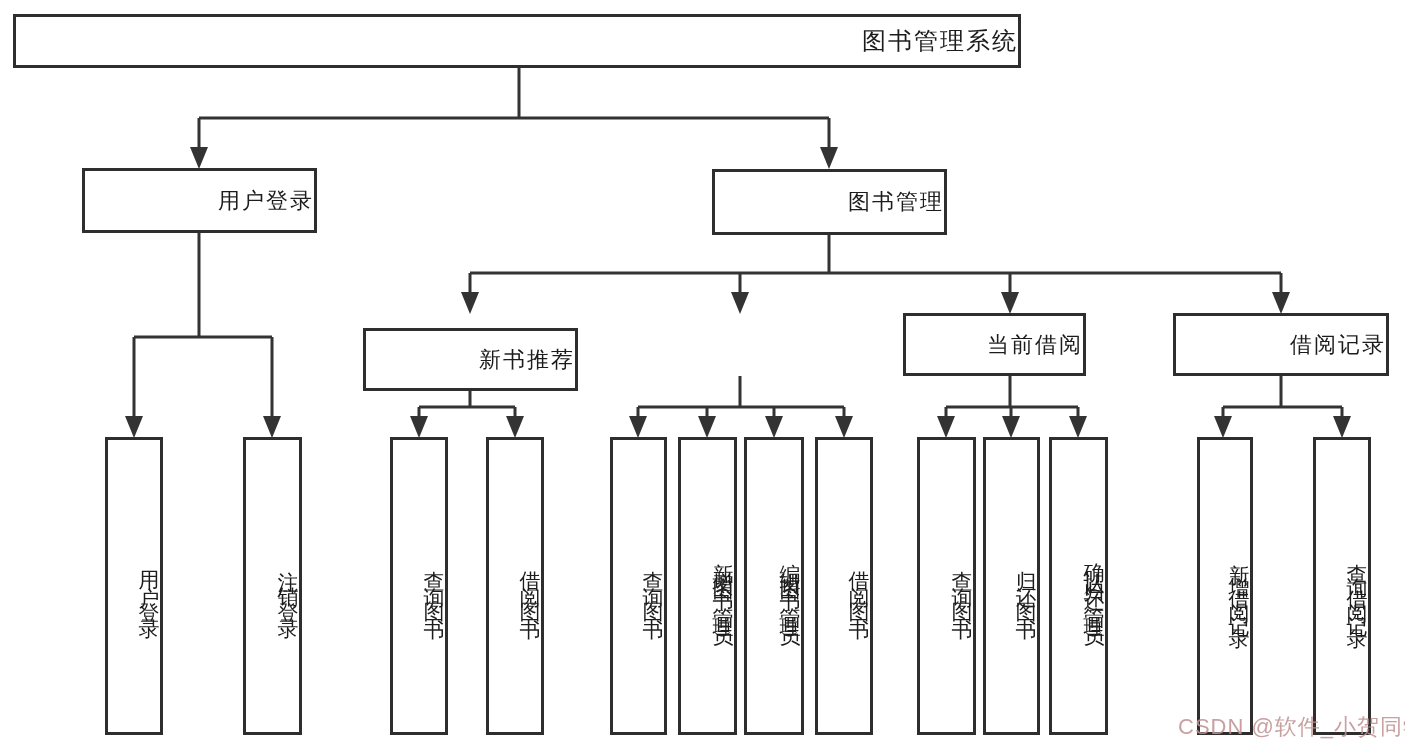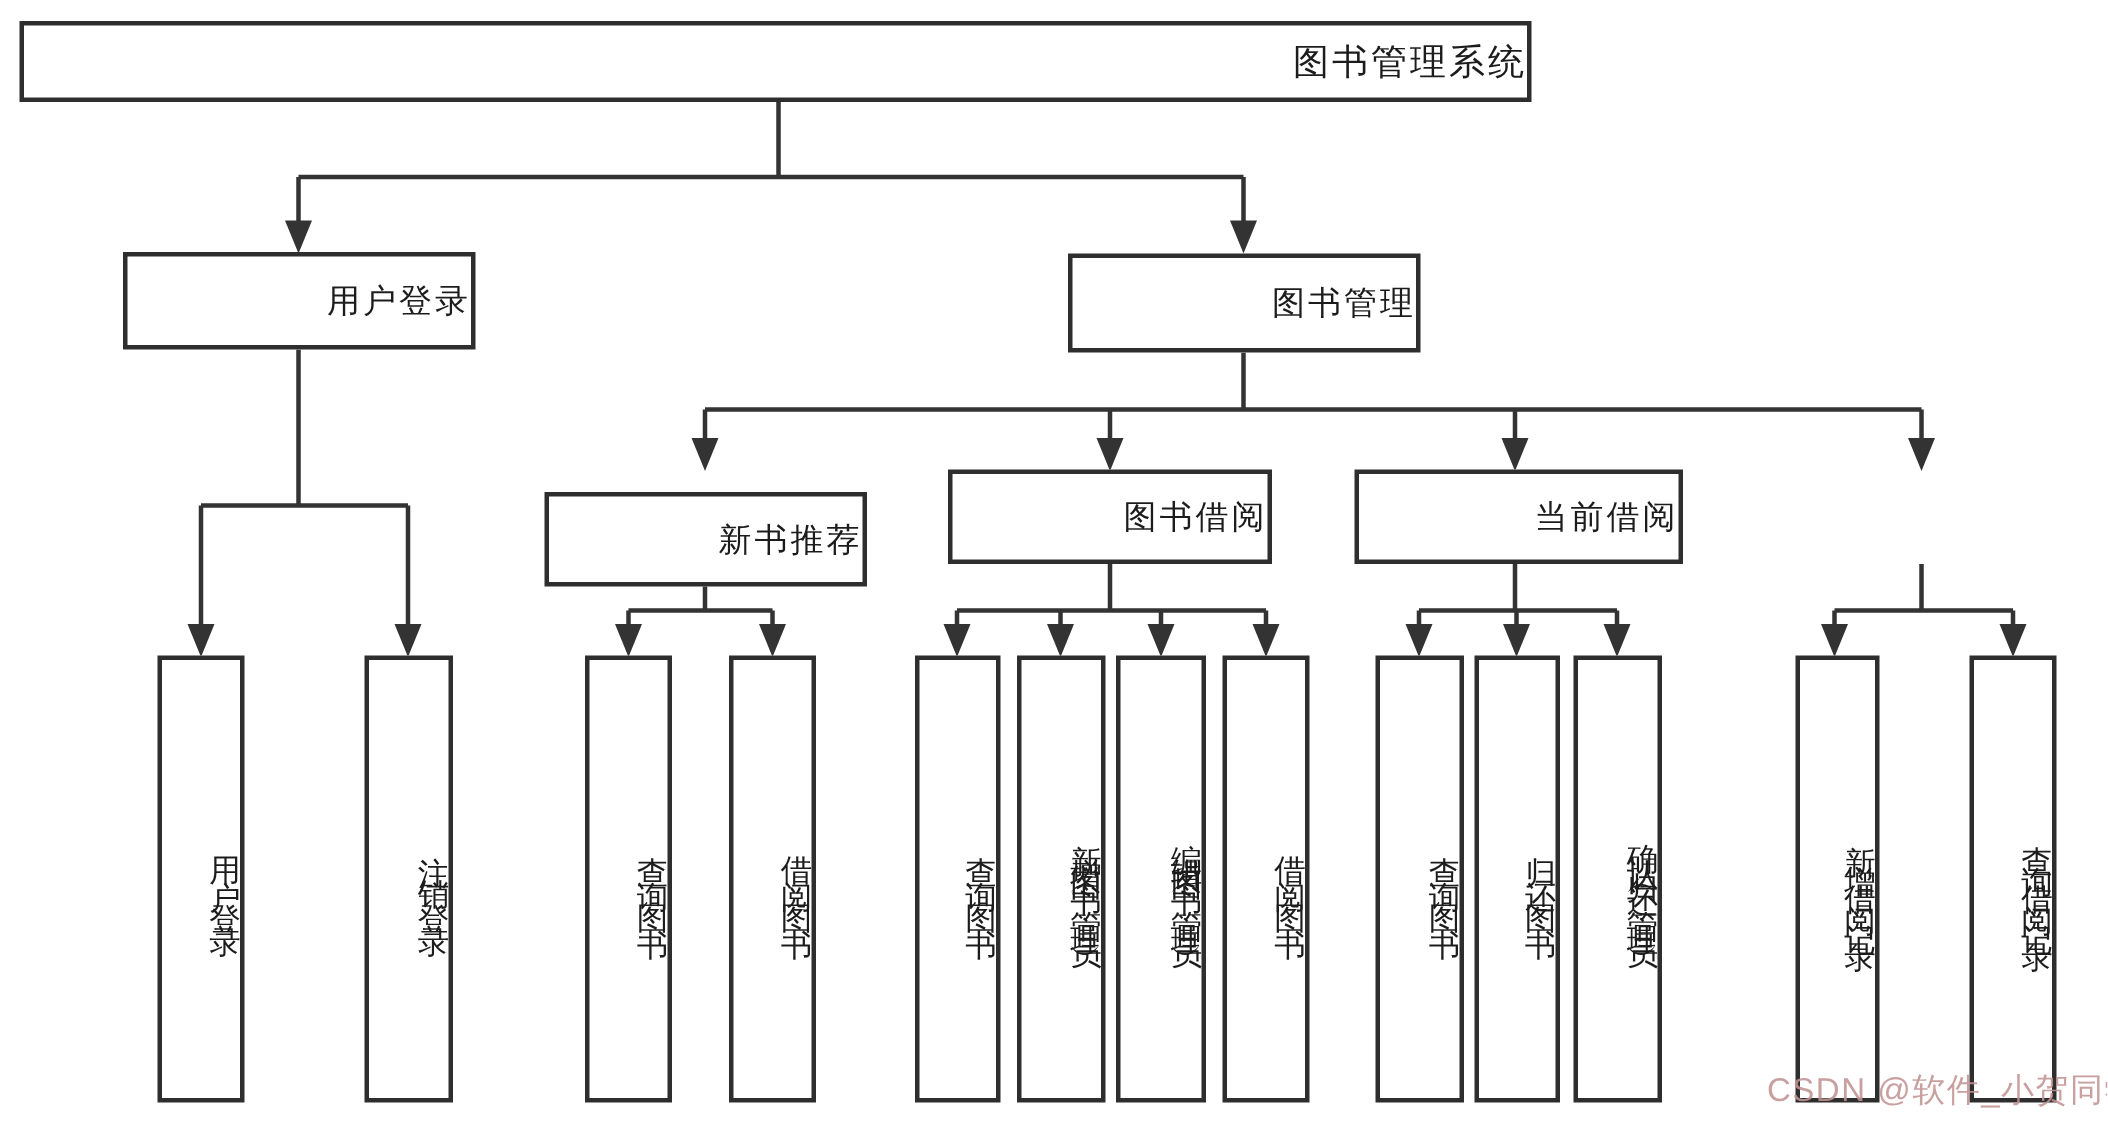--- a/index.html
+++ b/index.html
@@ -115,25 +115,25 @@
   <div class="node hnode" style="left:82px; top:168px; width:235px; height:65px;">
     <span>用户登录</span>
   </div>
   <div class="node hnode" style="left:712px; top:169px; width:235px; height:66px;">
     <span>图书管理</span>
   </div>
 
   <div class="node hnode" style="left:363px; top:328px; width:215px; height:63px;">
     <span>新书推荐</span>
   </div>
-  <div class="node hnode" style="left:632px; top:313px; width:216px; height:63px;">
-    <span>图书借阅</span>
+  <div class="node hnode" style="left:903px; top:313px; width:183px; height:63px;">
+    <span>当前借阅</span>
   </div>
-  <div class="node hnode" style="left:903px; top:313px; width:219px; height:63px;">
-    <span>当前借阅</span>
+  <div class="node hnode" style="left:1173px; top:313px; width:216px; height:63px;">
+    <span>借阅记录</span>
   </div>
 
   <div class="node vnode" style="left:105px; top:437px; width:58px; height:298px;">
     <span class="vtext sp4">用户登录</span>
   </div>
   <div class="node vnode" style="left:243px; top:437px; width:59px; height:298px;">
     <span class="vtext sp4">注销登录</span>
   </div>
 
   <div class="node vnode" style="left:390px; top:437px; width:58px; height:298px;">

